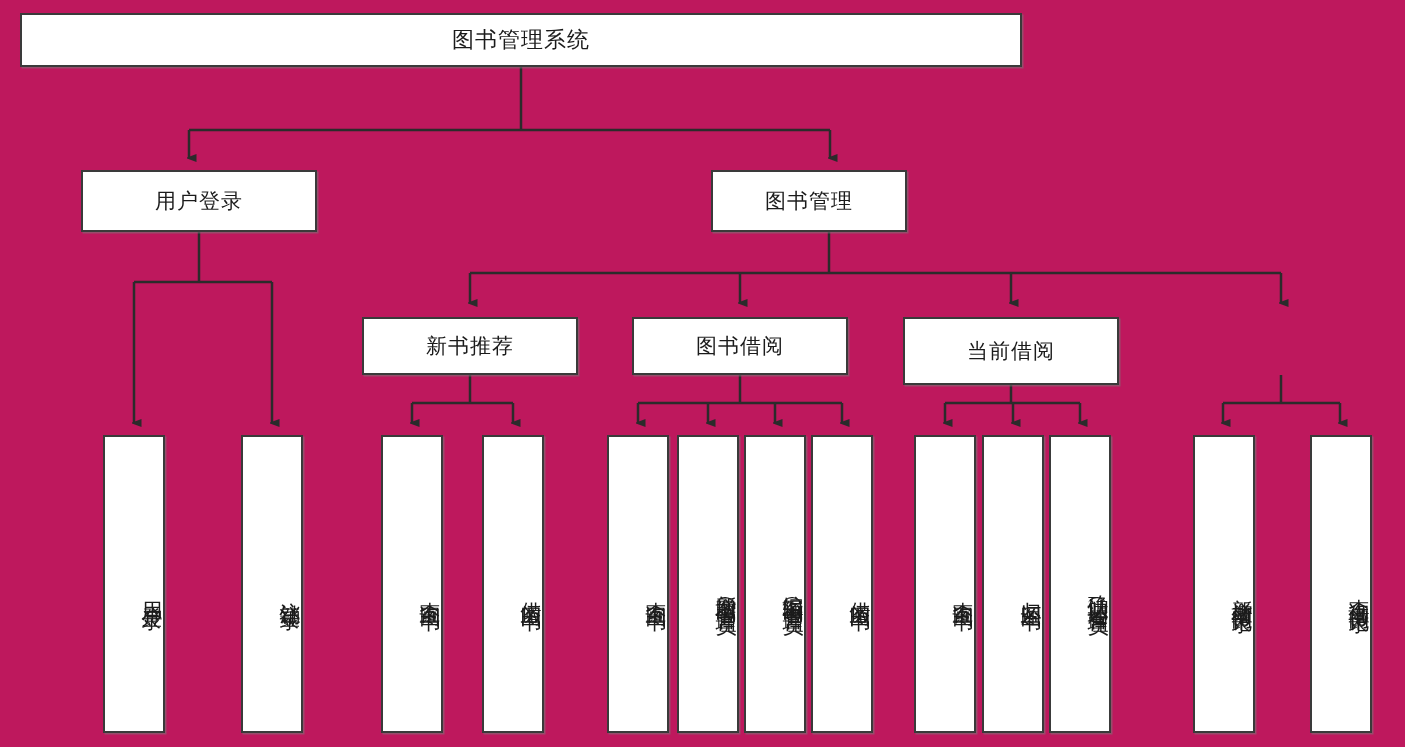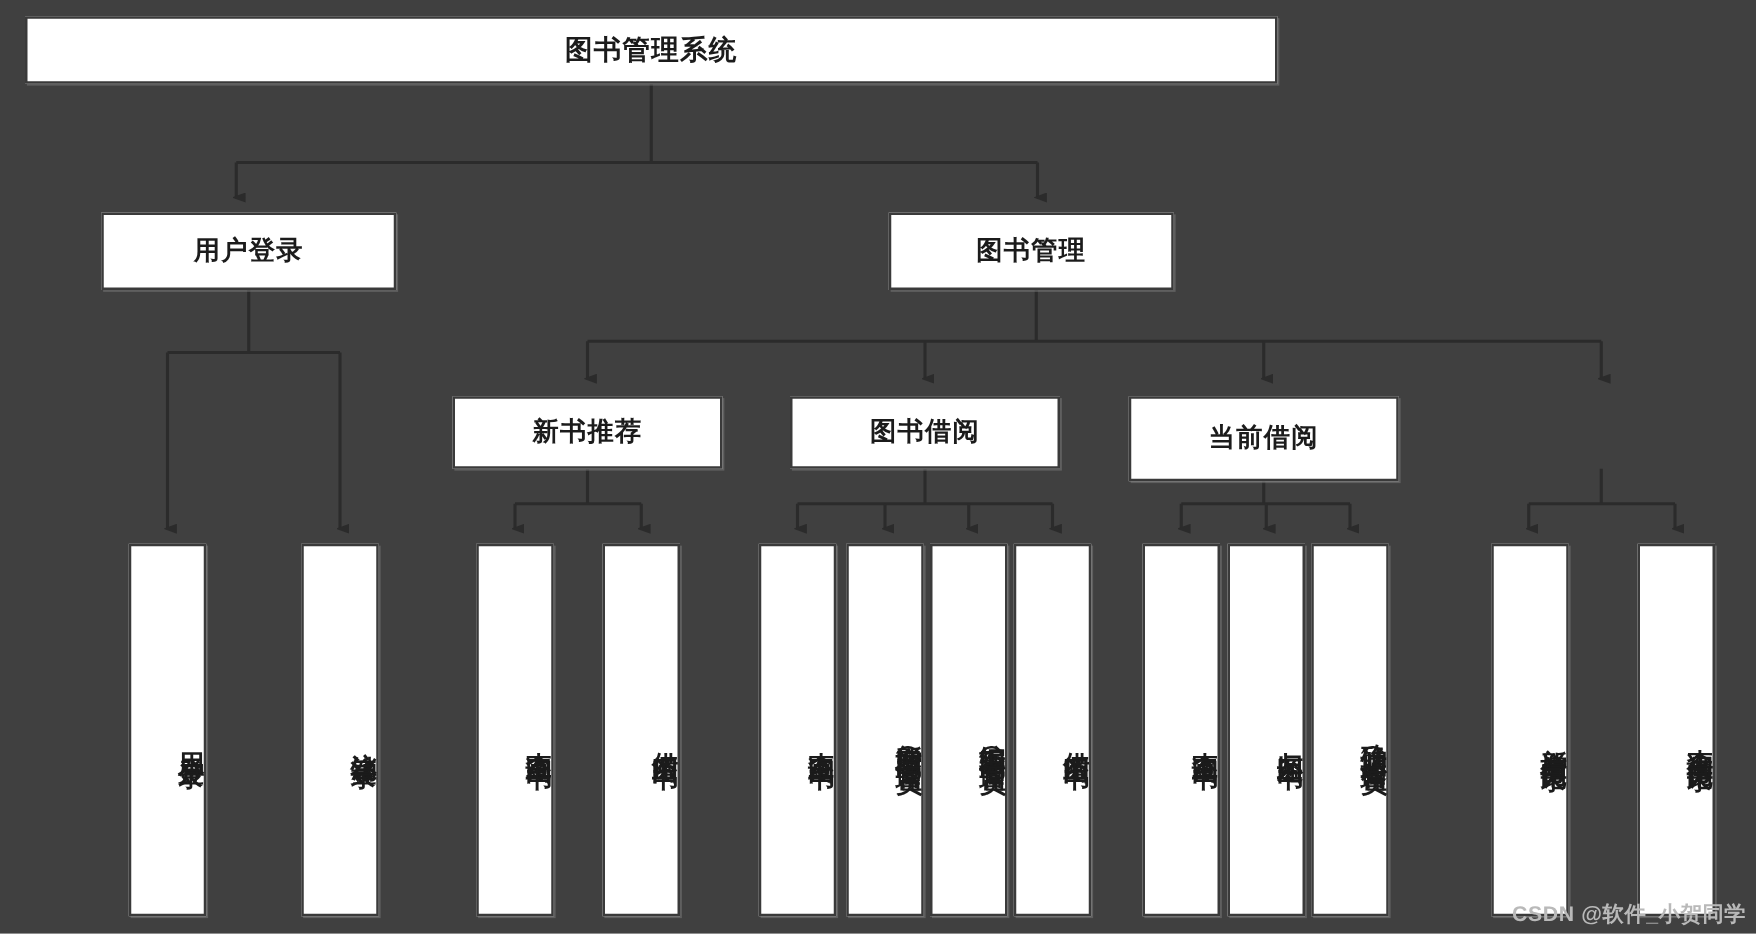--- a/index.html
+++ b/index.html
@@ -7,23 +7,22 @@
     padding: 0;
     background: #ffffff;
   }
   body {
     font-family: "Liberation Sans", "DejaVu Sans", sans-serif;
   }
   #canvas {
     position: relative;
     width: 1405px;
     height: 747px;
-    background: #404040;
+    background: #be185d;
     overflow: hidden;
-    font-weight: bold;
   }
   svg#connectors {
     position: absolute;
     left: 0;
     top: 0;
     width: 1405px;
     height: 747px;
     pointer-events: none;
   }
   .node {
@@ -123,21 +122,21 @@
       <path d="M1223,403 L1340,403"></path>
       <path d="M1223,403 L1223,423" marker-end="url(#arrow)"></path>
       <path d="M1340,403 L1340,423" marker-end="url(#arrow)"></path>
     </g>
   </svg>
 
   <div class="node horiz root" style="left:20px; top:13px; width:1002px; height:54px;">图书管理系统</div>
 
   <div class="node horiz" style="left:81px; top:170px; width:236px; height:62px;">用户登录</div>
 
-  <div class="node horiz" style="left:711px; top:170px; width:228px; height:62px;">图书管理</div>
+  <div class="node horiz" style="left:711px; top:170px; width:196px; height:62px;">图书管理</div>
 
   <div class="node horiz" style="left:362px; top:317px; width:216px; height:58px;">新书推荐</div>
 
   <div class="node horiz" style="left:632px; top:317px; width:216px; height:58px;">图书借阅</div>
 
   <div class="node horiz" style="left:903px; top:317px; width:216px; height:68px;">当前借阅</div>
 
 
   <div class="node vert" style="left:103px; top:435px; width:62px; height:298px;">
     <span class="vlabel">用户登录</span>
@@ -176,15 +175,14 @@
     <span class="vlabel">确认归还（管理员）</span>
   </div>
 
   <div class="node vert" style="left:1193px; top:435px; width:62px; height:298px;">
     <span class="vlabel">新增借阅记录</span>
   </div>
   <div class="node vert" style="left:1310px; top:435px; width:62px; height:298px;">
     <span class="vlabel">查询借阅记录</span>
   </div>
 
-  <div class="watermark">CSDN @软件_小贺同学</div>
 
 </div>
 
 </body></html>

